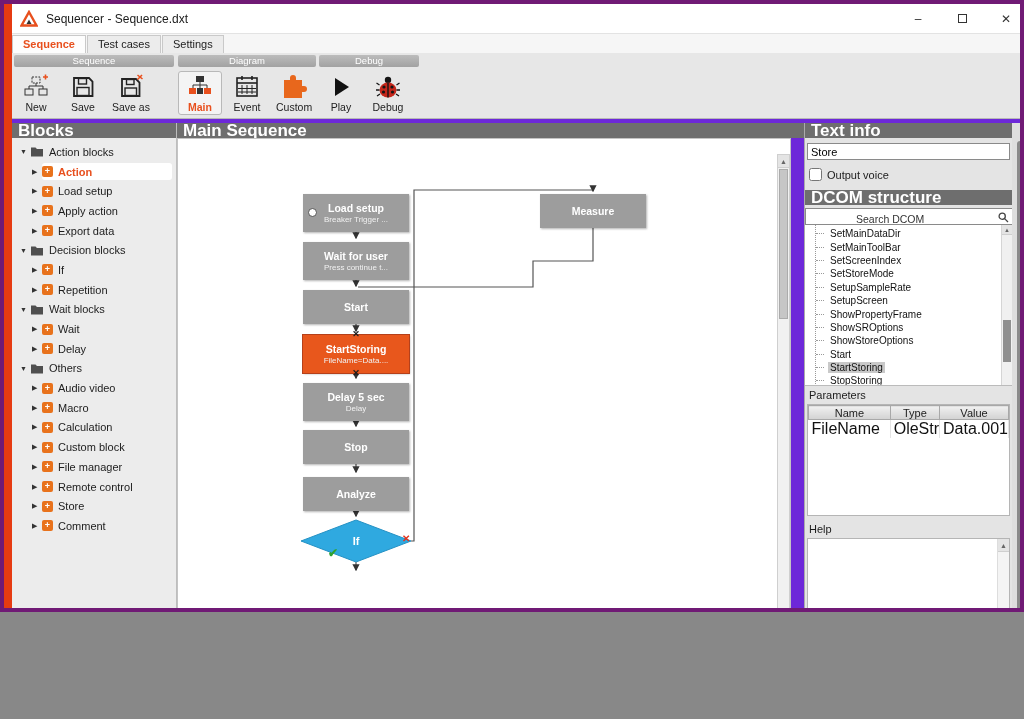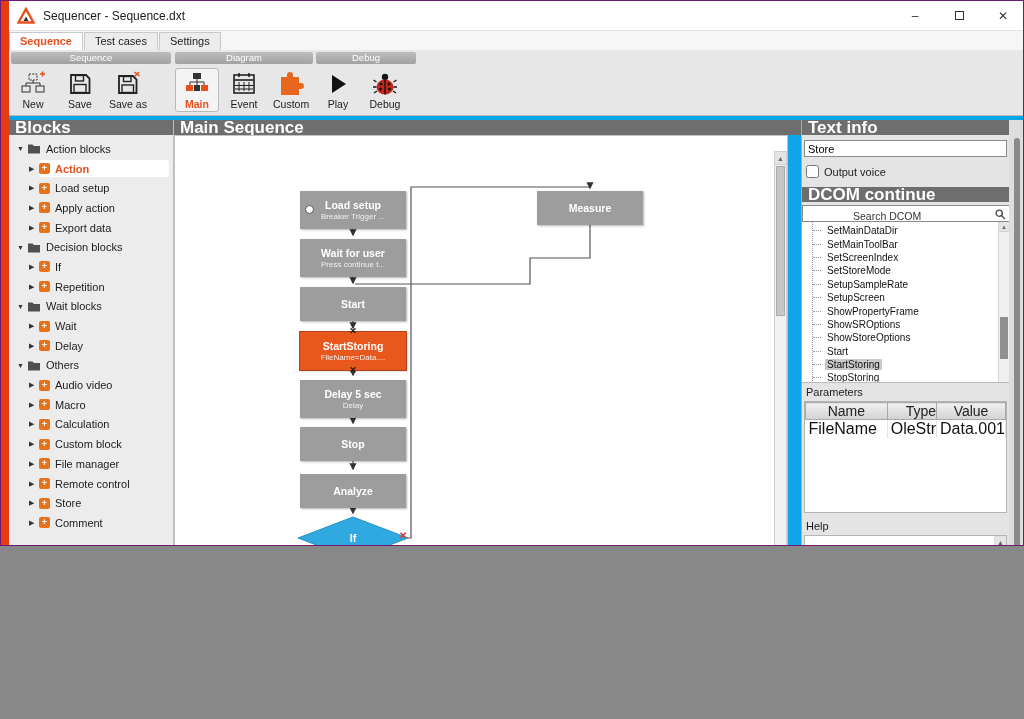--- a/index.html
+++ b/index.html
@@ -1,17 +1,17 @@
 <!DOCTYPE html>
 <html><head>
 <meta charset="utf-8">
 <style>
   * { margin:0; padding:0; box-sizing:border-box; }
   body { font-family:"Liberation Sans", sans-serif; background:#888; }
-  .window { position:relative; width:1024px; height:546px; background:#0ea5e9; overflow:hidden; border:1px solid #701a75; }
+  .window { position:relative; width:1024px; height:612px; background:#6d28d9; overflow:hidden; border:4px solid #701a75; }
 
   .left-strip { position:absolute; left:0; top:0; width:8px; height:719px; background:#e63b11; }
 
   
   .titlebar { position:absolute; left:8px; top:0; width:1016px; height:30px; background:#ffffff; border-bottom:1px solid #e3e3e3; display:flex; align-items:center; }
   .app-icon { margin-left:8px; width:18px; height:18px; }
   .win-title { margin-left:8px; font-size:12px; color:#1b1b1b; }
   .win-controls { margin-left:auto; display:flex; height:100%; }
   .wbtn { width:44px; height:100%; display:flex; align-items:center; justify-content:center; font-size:12px; color:#333; }
   .wbtn .maxbox { width:9px; height:9px; border:1px solid #333; display:inline-block; }
@@ -89,21 +89,21 @@
   .dcom-item { height:13.4px; font-size:10px; color:#111; white-space:nowrap; display:flex; align-items:center; }
   .dcom-item::before { content:""; width:8px; border-top:1px dotted #999; margin-right:4px; flex:none; }
   .dlabel { padding:0 2px; }
   .dlabel.sel { background:#c9c9c9; }
   .list-scroll { position:absolute; right:1px; top:0; width:11px; height:161px; background:#f0f0f0; border-left:1px solid #d5d5d5; }
   .list-scroll .sbtn { height:10px; line-height:10px; font-size:6px; }
   .list-thumb { position:absolute; left:1px; top:95px; width:8px; height:42px; background:#8f8f8f; }
   .plabel { position:absolute; left:4px; font-size:11px; color:#1c1c1c; }
   .params-box { position:absolute; left:2px; top:281px; width:203px; height:112px; background:#fff; border:1px solid #b5b5b5; }
   .ptable { border-collapse:collapse; width:100%; }
-  .ptable th { height:14px; font-size:14px; font-weight:normal; color:#222; background:linear-gradient(#f0f0f0,#d2d2d2); border:1px solid #a8a8a8; }
+  .ptable th { height:14px; font-size:11px; font-weight:normal; color:#222; background:linear-gradient(#f0f0f0,#d2d2d2); border:1px solid #a8a8a8; }
   .ptable td { height:14px; font-size:16px; color:#111; padding-left:3px; border-right:1px solid #e4e4e4; }
   .help-box { position:absolute; left:2px; top:415px; width:203px; height:157px; background:#fff; border:1px solid #b5b5b5; }
   .help-text { padding:3px 5px; font-size:11px; color:#111; }
   .help-scroll { position:absolute; right:0; top:0; width:12px; height:155px; background:#f4f4f4; border-left:1px solid #ddd; }
 </style>
 </head>
 <body>
 
 <div class="window">
   <div class="left-strip"></div>
@@ -464,21 +464,21 @@
   </div>
 
   <div class="right-panel">
     <div class="phead rp-abs" style="top:0;">Text info</div>
     <input class="ti-input" type="text" value="Store" style="">
     <div class="voice-row">
       <input type="checkbox" style="">
       <span>Output voice</span>
     </div>
 
-    <div class="phead rp-abs" style="top:67px;">DCOM continue</div>
+    <div class="phead rp-abs" style="top:67px;">DCOM structure</div>
     <div class="search-box">
       <input type="text" placeholder="Search DCOM" style="">
       <svg class="search-icon" width="11" height="11" viewBox="0 0 11 11">
         <circle cx="4.2" cy="4.2" r="3.1" fill="none" stroke="#444" stroke-width="1.3"></circle>
         <path d="M6.6 6.6L10 10" stroke="#444" stroke-width="1.3"></path>
       </svg>
     </div>
 
     <div class="dcom-list">
       <div class="dcom-inner">
@@ -524,21 +524,21 @@
         <div class="list-thumb"></div>
       </div>
     </div>
 
     <div class="plabel" style="top:266px;">Parameters</div>
     <div class="params-box">
       <table class="ptable">
         <thead>
           <tr>
             <th style="width:88px;">Name</th>
-            <th style="width:46px;text-align:right;">Type</th>
+            <th style="width:46px;">Type</th>
             <th>Value</th>
           </tr>
         </thead>
         <tbody>
           <tr>
             <td>FileName</td>
             <td>OleStr</td>
             <td>Data.001</td>
           </tr>
         </tbody>

